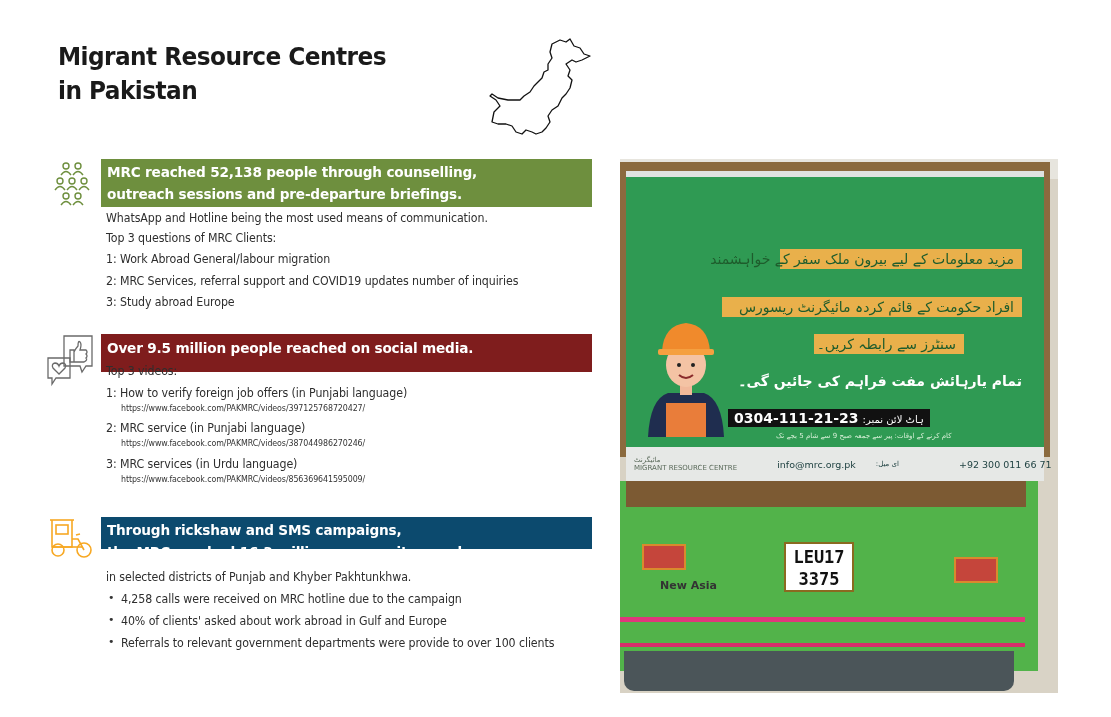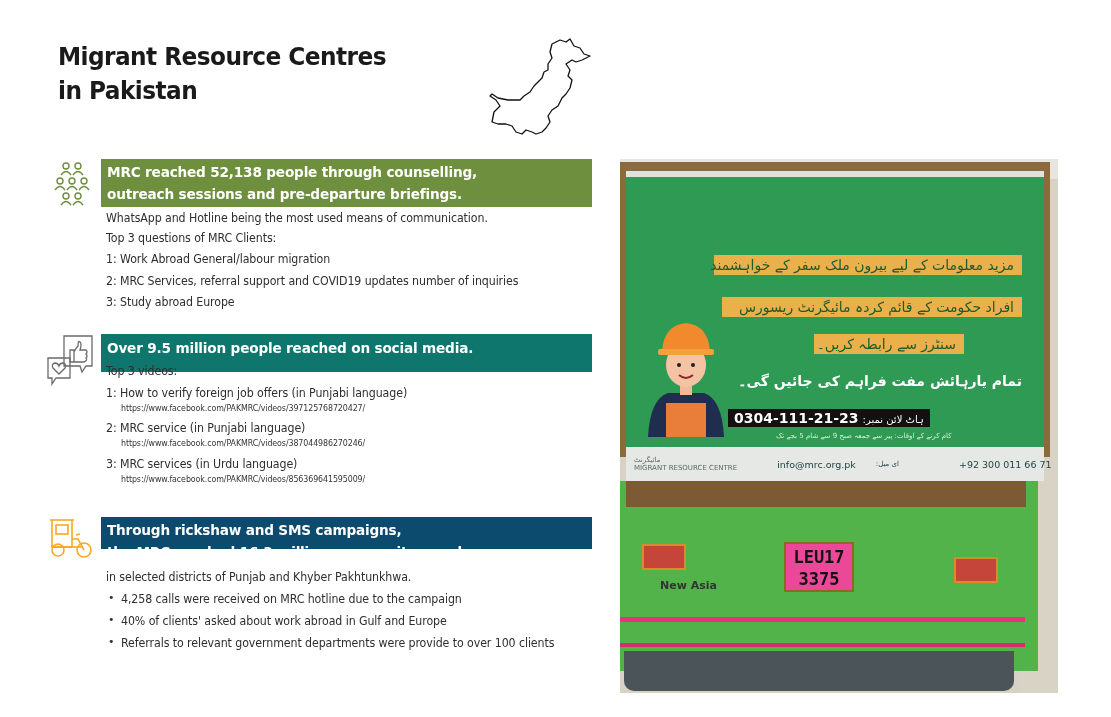--- a/index.html
+++ b/index.html
@@ -15,21 +15,21 @@
   .map { position: absolute; left: 486px; top: 36px; width: 110px; height: 106px; }
 
   .section-icon { position: absolute; }
   .bar {
     position: absolute; left: 101px; width: 491px;
     color: #ffffff; font-weight: bold; font-size: 14.5px; line-height: 22px;
     padding: 2px 8px 2px 6px; letter-spacing: -0.2px;
   }
   .bar .line { display: block; white-space: nowrap; transform: scaleX(0.94); transform-origin: left center; }
   .bar-green { top: 159px; height: 48px; background: #6e8f3e; }
-  .bar-gray { top: 334px; height: 38px; background: #0f766e; padding-top: 3px; }
+  .bar-gray { top: 334px; height: 38px; background: #7f1d1d; padding-top: 3px; }
   .bar-orange { top: 517px; height: 32px; background: #0c4a6e; }
 
   .txt {
     position: absolute; font-size: 12px; color: #2e2e2e; white-space: nowrap;
     transform: scaleX(0.92); transform-origin: left center; letter-spacing: -0.1px;
   }
   .url { font-size: 8.6px; color: #333; }
 
   .bullet { position: absolute; left: 108px; font-size: 11px; color: #333; }
 
@@ -61,21 +61,21 @@
   .worker { position: absolute; left: 20px; top: 130px; width: 80px; height: 130px; }
 
   .photo .body-rick { position: absolute; left: 0; top: 322px; width: 418px; height: 190px; background: #52b34a; }
   .photo .glass { position: absolute; left: 6px; top: 322px; width: 400px; height: 26px; background: #7c5a33; }
   .photo .stripe1 { position: absolute; left: 0; top: 458px; width: 405px; height: 5px; background: #e0377c; }
   .photo .stripe2 { position: absolute; left: 0; top: 484px; width: 405px; height: 4px; background: #d52e6a; }
   .photo .light-l { position: absolute; left: 22px; top: 385px; width: 44px; height: 26px; background: #c5453b; border: 2px solid #d98a2d; }
   .photo .light-r { position: absolute; left: 334px; top: 398px; width: 44px; height: 26px; background: #c5453b; border: 2px solid #d98a2d; }
   .photo .plate {
     position: absolute; left: 164px; top: 543px; top: 383px; width: 70px; height: 50px;
-    background: #ec4899; border: 2px solid #8a6a20; color: #111; font-weight: bold;
+    background: #ffffff; border: 2px solid #8a6a20; color: #111; font-weight: bold;
     font-size: 17px; line-height: 22px; text-align: center; padding-top: 2px; font-family: "DejaVu Sans Mono", monospace;
   }
   .photo .bumper { position: absolute; left: 4px; top: 492px; width: 390px; height: 40px; background: #4b5559; border-radius: 0 0 10px 10px; }
   .photo .ground-r { position: absolute; left: 400px; top: 20px; width: 38px; height: 514px; background: #d9d3c6; }
   .photo .newasia { position: absolute; left: 40px; top: 420px; color: #333; font-size: 11px; font-weight: bold; }
 </style>
 </head>
 <body>
 
 <div class="title">
@@ -149,21 +149,21 @@
 <span class="bullet" style="top:613px">•</span>
 <div class="txt" style="left:121px;top:614px">40% of clients' asked about work abroad in Gulf and Europe</div>
 <span class="bullet" style="top:635px">•</span>
 <div class="txt" style="left:121px;top:636px">Referrals to relevant government departments were provide to over 100 clients</div>
 
 <div class="photo">
   <div class="sky"></div>
   <div class="ground-r"></div>
   <div class="frame"></div>
   <div class="banner">
-    <div class="ybox" style="right:22px;top:78px;width:308px">مزید معلومات کے لیے بیرون ملک سفر کے خواہشمند</div>
+    <div class="ybox" style="right:22px;top:72px;width:242px">مزید معلومات کے لیے بیرون ملک سفر کے خواہشمند</div>
     <div class="ybox" style="right:22px;top:120px;width:300px">افراد حکومت کے قائم کردہ مائیگرنٹ ریسورس</div>
     <div class="ybox" style="right:80px;top:157px;width:150px">سنٹرز سے رابطہ کریں۔</div>
     <div class="u2">تمام یارہائش مفت فراہم کی جائیں گی۔</div>
     <svg class="worker" viewBox="0 0 80 130">
       <path d="M2 130 Q4 92 22 86 L58 86 Q76 92 78 130 Z" fill="#1f2d4f"></path>
       <path d="M20 96 L60 96 L60 130 L20 130 Z" fill="#e97d3a"></path>
       <rect x="34" y="72" width="12" height="16" fill="#f1b89a"></rect>
       <ellipse cx="40" cy="58" rx="20" ry="22" fill="#f4c3a4"></ellipse>
       <path d="M16 44 Q18 18 40 16 Q62 18 64 44 Z" fill="#f08a2c"></path>
       <rect x="12" y="42" width="56" height="6" rx="2" fill="#f5a040"></rect>

